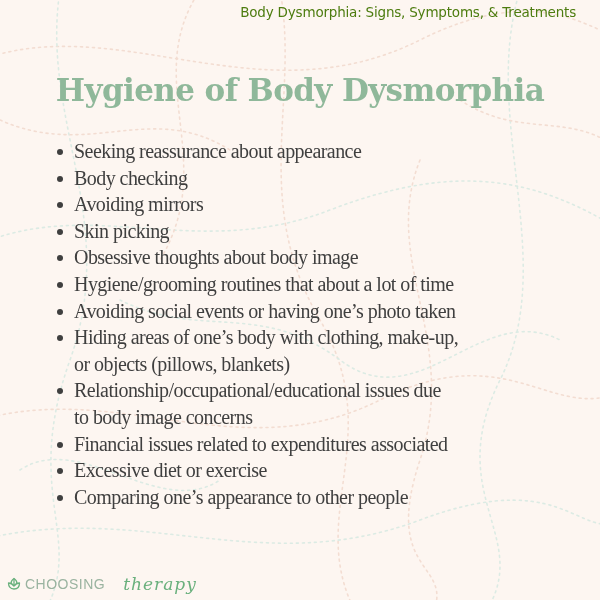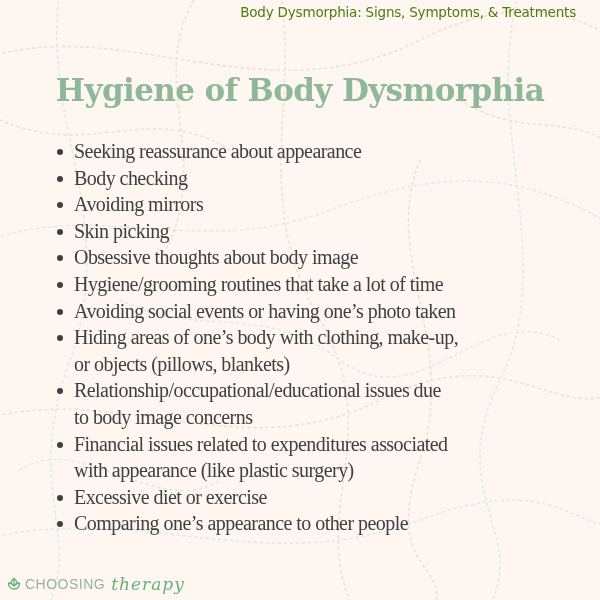--- a/index.html
+++ b/index.html
@@ -87,21 +87,21 @@
       letter-spacing: 0.5px;
       color: #9ab3a0;
       font-family: Liberation Sans, sans-serif;
     }
     .logo-script {
       font-size: 17px;
       color: #6ab07d;
       font-family: "DejaVu Serif", serif;
       font-style: italic;
       letter-spacing: 1px;
-      margin-left: 2px;
+      margin-left: 14px;
     }
   </style>
 </head>
 <body>
 
 <svg class="bg-pattern" width="600" height="600" viewBox="0 0 600 600">
   <g fill="none" stroke-width="1.6" stroke-dasharray="2 4" stroke-linecap="round">
     <path d="M-20 60 C 120 10, 260 120, 420 40 S 620 80, 640 20" stroke="#f3ddd2"></path>
     <path d="M-10 240 C 100 200, 200 260, 330 210 S 540 180, 620 230" stroke="#dcebe4"></path>
     <path d="M60 -10 C 40 120, 120 220, 70 360 S 90 540, 40 620" stroke="#dcebe4"></path>
@@ -121,25 +121,25 @@
 <div class="header-caption">Body Dysmorphia: Signs, Symptoms, &amp; Treatments</div>
 
 <h1 class="title" style="margin:0;">Hygiene of Body Dysmorphia</h1>
 
 <ul class="symptom-list">
   <li class="symptom-item"><span class="bullet"></span><span>Seeking reassurance about appearance</span></li>
   <li class="symptom-item"><span class="bullet"></span><span>Body checking</span></li>
   <li class="symptom-item"><span class="bullet"></span><span>Avoiding mirrors</span></li>
   <li class="symptom-item"><span class="bullet"></span><span>Skin picking</span></li>
   <li class="symptom-item"><span class="bullet"></span><span>Obsessive thoughts about body image</span></li>
-  <li class="symptom-item"><span class="bullet"></span><span>Hygiene/grooming routines that take a lot of time</span></li>
+  <li class="symptom-item"><span class="bullet"></span><span>Hygiene/grooming routines that about a lot of time</span></li>
   <li class="symptom-item"><span class="bullet"></span><span>Avoiding social events or having one’s photo taken</span></li>
   <li class="symptom-item"><span class="bullet"></span><span>Hiding areas of one’s body with clothing, make-up,</span><br><span>or objects (pillows, blankets)</span></li>
   <li class="symptom-item"><span class="bullet"></span><span>Relationship/occupational/educational issues due</span><br><span>to body image concerns</span></li>
-  <li class="symptom-item"><span class="bullet"></span><span>Financial issues related to expenditures associated</span><br><span>with appearance (like plastic surgery)</span></li>
+  <li class="symptom-item"><span class="bullet"></span><span>Financial issues related to expenditures associated</span><br></li>
   <li class="symptom-item"><span class="bullet"></span><span>Excessive diet or exercise</span></li>
   <li class="symptom-item"><span class="bullet"></span><span>Comparing one’s appearance to other people</span></li>
 </ul>
 
 <div class="footer-logo">
   <span class="logo-icon">
     <svg width="14" height="14" viewBox="0 0 14 14">
       <g fill="none" stroke="#6ab07d" stroke-width="1.3" stroke-linejoin="round">
         <path d="M7 12 C 3 12, 1.5 9, 1.5 6 C 3.5 6, 5.5 7, 7 9 C 8.5 7, 10.5 6, 12.5 6 C 12.5 9, 11 12, 7 12 Z"></path>
         <path d="M4 6.5 C 4 4, 5.5 2.5, 7 1.5 C 8.5 2.5, 10 4, 10 6.5"></path>

